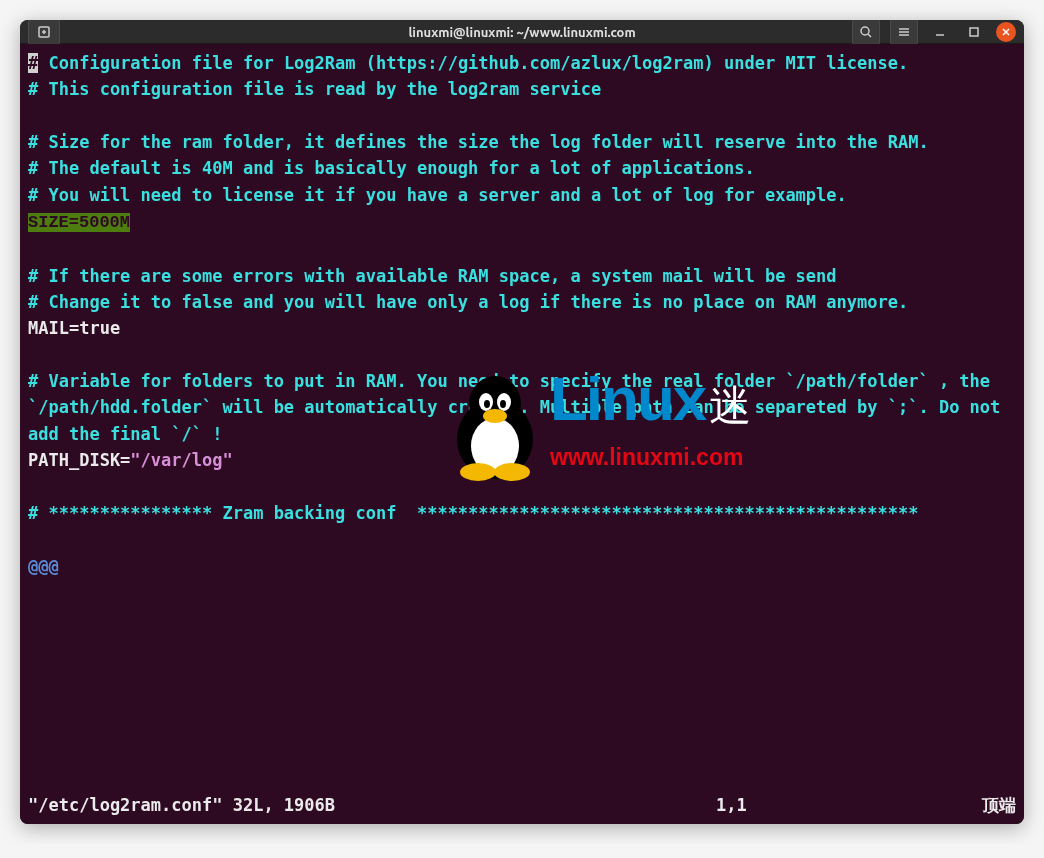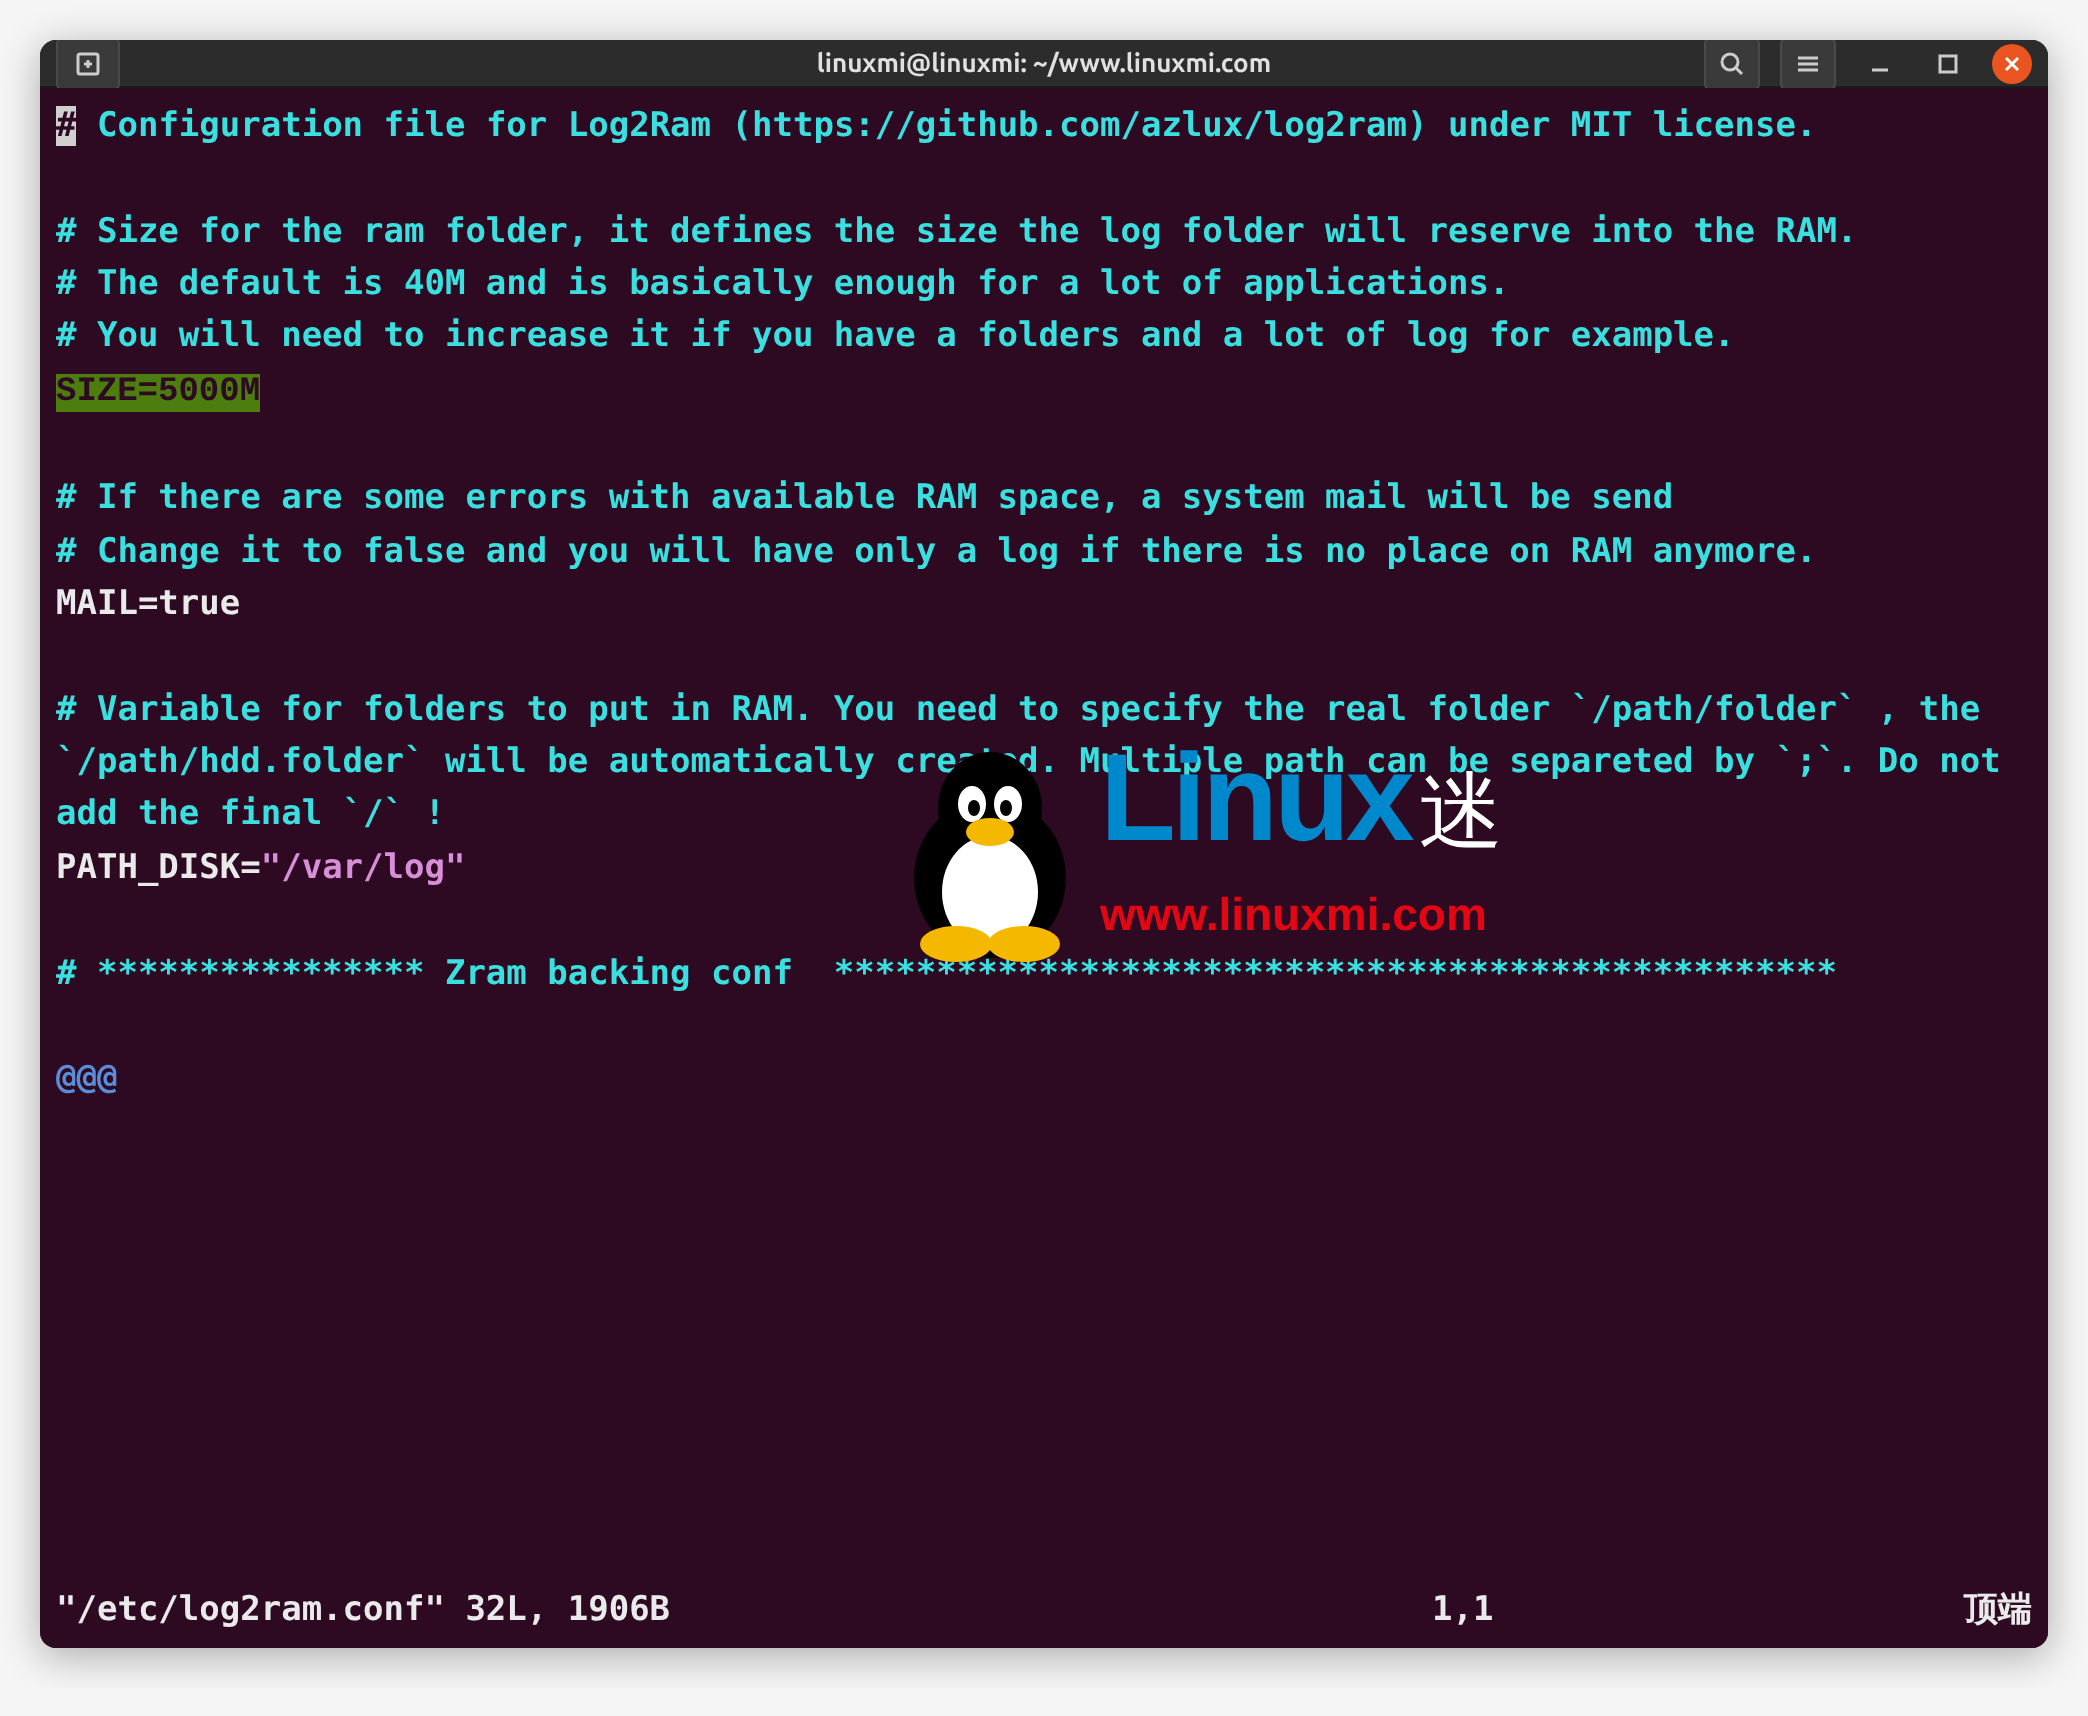--- a/index.html
+++ b/index.html
@@ -275,29 +275,30 @@
           <path d="M2 2 L8 8 M8 2 L2 8"></path>
         </svg>
       </div>
     </div>
   </div>
 
   <div class="terminal">
 
     <div class="line"><span class="cursor-hash">#</span><span class="comment"> Configuration file for Log2Ram (https://github.com/azlux/log2ram) under MIT license.</span></div>
 
+    <div class="line"><span class="comment"># This configuration file is read by the log2ram service</span></div>
 
     <div class="line">&nbsp;</div>
 
     <div class="line"><span class="comment"># Size for the ram folder, it defines the size the log folder will reserve into the RAM.</span></div>
 
 
     <div class="line"><span class="comment"># The default is 40M and is basically enough for a lot of applications.</span></div>
 
-    <div class="line"><span class="comment"># You will need to increase it if you have a folders and a lot of log for example.</span></div>
+    <div class="line"><span class="comment"># You will need to license it if you have a server and a lot of log for example.</span></div>
 
     <div class="line"><span class="highlight">SIZE=5000M</span></div>
 
     <div class="line">&nbsp;</div>
 
     <div class="line"><span class="comment"># If there are some errors with available RAM space, a system mail will be send</span></div>
 
     <div class="line"><span class="comment"># Change it to false and you will have only a log if there is no place on RAM anymore.</span></div>
 
     <div class="line"><span class="normal">MAIL=true</span></div>

